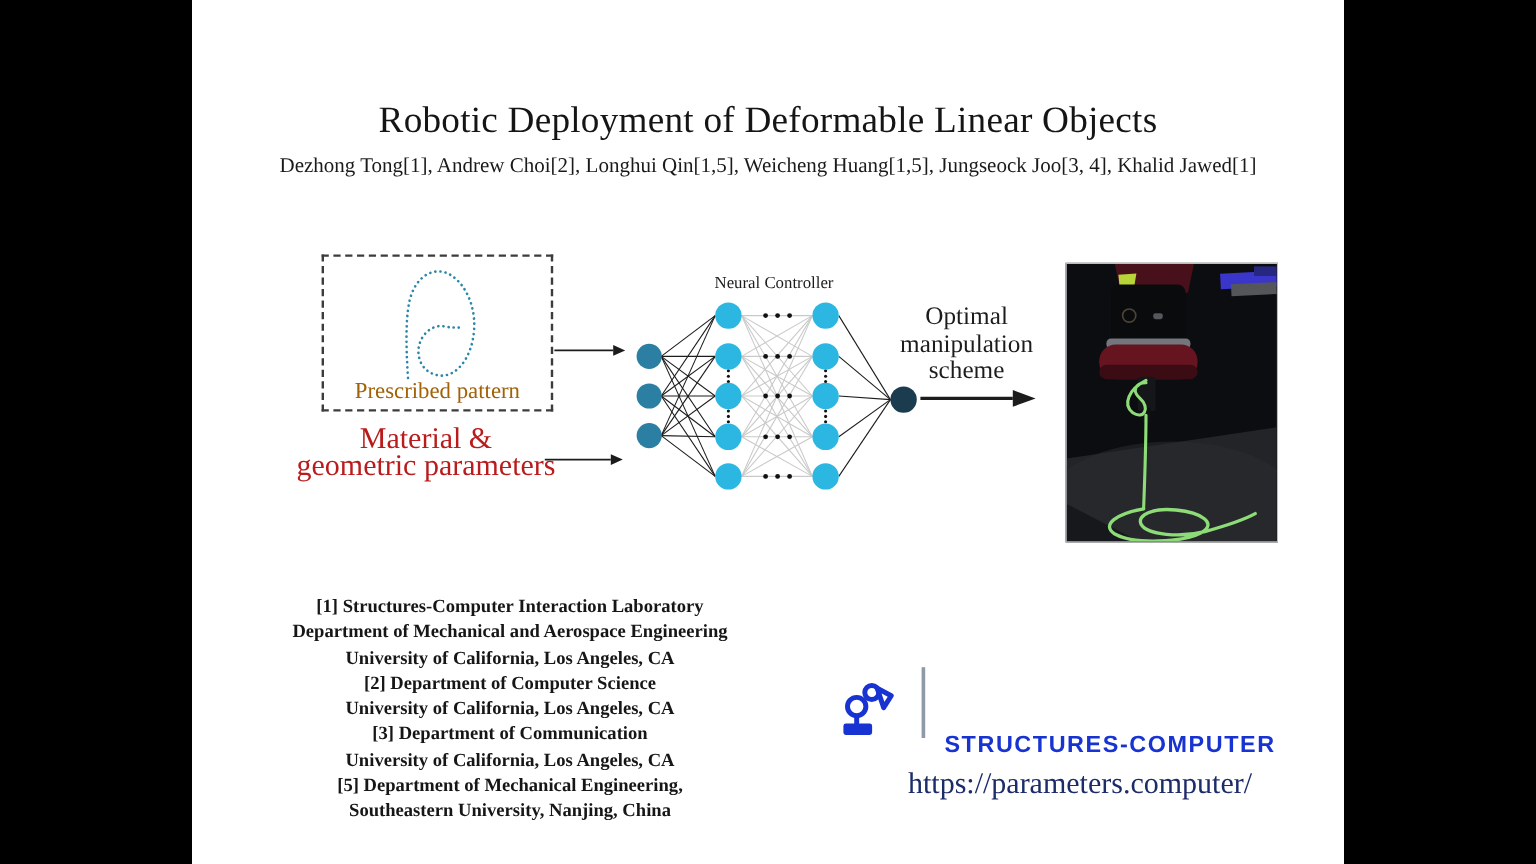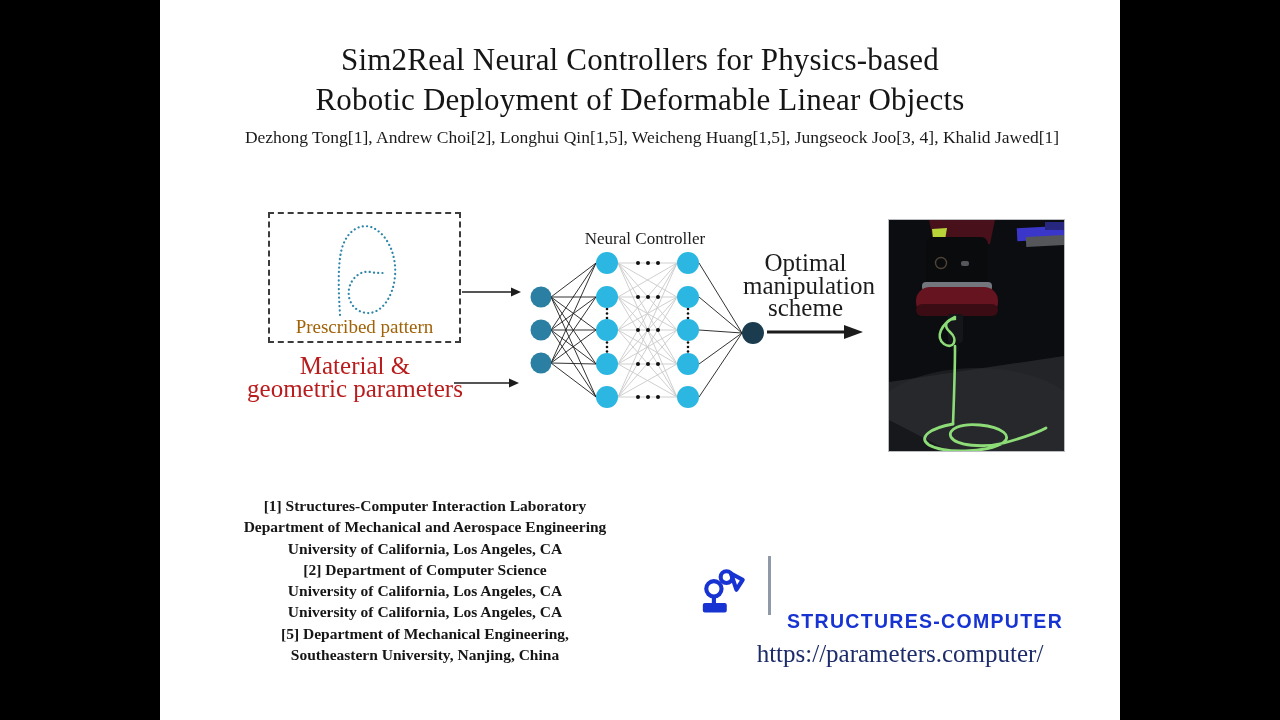--- a/index.html
+++ b/index.html
@@ -14,39 +14,39 @@
     position:absolute;left:160px;top:0;width:960px;height:720px;background:#ffffff;
     color:#111;
   }
   .abs{position:absolute;}
   .title-line{
     width:960px;text-align:center;font-size:31px;color:#151515;letter-spacing:0.2px;
   }
   #title-line1{top:42px;left:0;}
   #title-line2{top:82px;left:0;}
   #authors{
-    top:127px;left:12px;width:960px;text-align:center;font-size:17.5px;color:#1a1a1a;
+    top:127px;left:0;width:960px;text-align:center;font-size:17.5px;color:#1a1a1a;
   }
   
   #prescribed-box{
     left:108px;top:212px;width:189px;height:127px;
     border:2px dashed #3c3c3c;background:#fff;
   }
   #prescribed-label{
     position:absolute;bottom:3px;left:0;width:100%;text-align:center;
     font-size:19px;color:#a16207;
   }
   #material-label{
     left:75px;top:354px;width:240px;text-align:center;font-size:25px;line-height:23px;color:#b91c1c;
   }
   #nn-title{
-    left:395px;top:229px;width:180px;text-align:center;font-size:17px;color:#1c1c1c;
+    left:395px;top:229px;width:180px;text-align:center;font-size:14px;color:#1c1c1c;
   }
   #optimal-label{
-    left:583px;top:252px;width:125px;text-align:center;font-size:25px;line-height:22.5px;color:#1c1c1c;
+    left:583px;top:252px;width:125px;text-align:center;font-size:21px;line-height:22.5px;color:#1c1c1c;
   }
   #diagram-svg{left:0;top:0;width:960px;height:720px;pointer-events:none;}
   
   #robot-photo{
     left:728px;top:219px;width:177px;height:233px;border:1px solid #b9bcc0;box-sizing:border-box;
     background:#0c0e11;overflow:hidden;
   }
   
   #affiliations{
     left:60px;top:495px;width:410px;text-align:center;font-size:15.5px;line-height:21.3px;color:#161616;font-weight:bold;
@@ -64,21 +64,20 @@
   }
 </style>
 </head>
 <body>
 
 <div class="letterbox" id="letterbox-left"></div>
 <div class="letterbox" id="letterbox-right"></div>
 
 <div class="slide">
 
-  <div class="abs title-line" id="title-line1">Sim2Real Neural Controllers for Physics-based</div>
   <div class="abs title-line" id="title-line2">Robotic Deployment of Deformable Linear Objects</div>
   <div class="abs" id="authors">Dezhong Tong[1], Andrew Choi[2], Longhui Qin[1,5], Weicheng Huang[1,5], Jungseock Joo[3, 4], Khalid Jawed[1]</div>
 
   <div class="abs" id="prescribed-box">
     <svg width="189" height="127" viewBox="0 0 189 127">
       <path d="M 70,101 C 68,70 68,44 73,31 C 79,15 91,10 101,13 C 115,18 127,38 125,62 C 123,85 110,100 97,99 C 85,98 77,88 79,75 C 81,64 91,56 100,58 C 105,59 109,59 114,59" fill="none" stroke="#2e86a8" stroke-width="2.2" stroke-dasharray="0.1 4.2" stroke-linecap="round"></path>
     </svg>
     <div id="prescribed-label">Prescribed pattern</div>
   </div>
 
@@ -217,20 +216,21 @@
       <path d="M 64,204 C 42,208 28,217 40,225 C 56,234 97,232 112,224 C 126,216 112,207 91,205 C 72,203 58,209 62,217 C 67,226 95,228 115,223 C 133,218 148,213 157,208" fill="none" stroke="#8ddc78" stroke-width="2.8" stroke-linecap="round"></path>
     </svg>
   </div>
 
   <div class="abs" id="affiliations">
     <div>[1] Structures-Computer Interaction Laboratory</div>
     <div>Department of Mechanical and Aerospace Engineering</div>
     <div>University of California, Los Angeles, CA</div>
     <div>[2] Department of Computer Science</div>
     <div>University of California, Los Angeles, CA</div>
+    <div>[3] Department of Communication</div>
     <div>University of California, Los Angeles, CA</div>
     <div>[5] Department of Mechanical Engineering,</div>
     <div>Southeastern University, Nanjing, China</div>
   </div>
 
   <svg class="abs" id="lab-logo-icon" viewBox="0 0 60 60">
     <g stroke="#1733d2" stroke-width="4.6" fill="none" stroke-linejoin="round" stroke-linecap="round">
       <rect x="11" y="50" width="22" height="6" fill="#1733d2"></rect>
       <line x1="21" y1="50" x2="21" y2="41"></line>
       <circle cx="21" cy="32" r="8.5"></circle>

